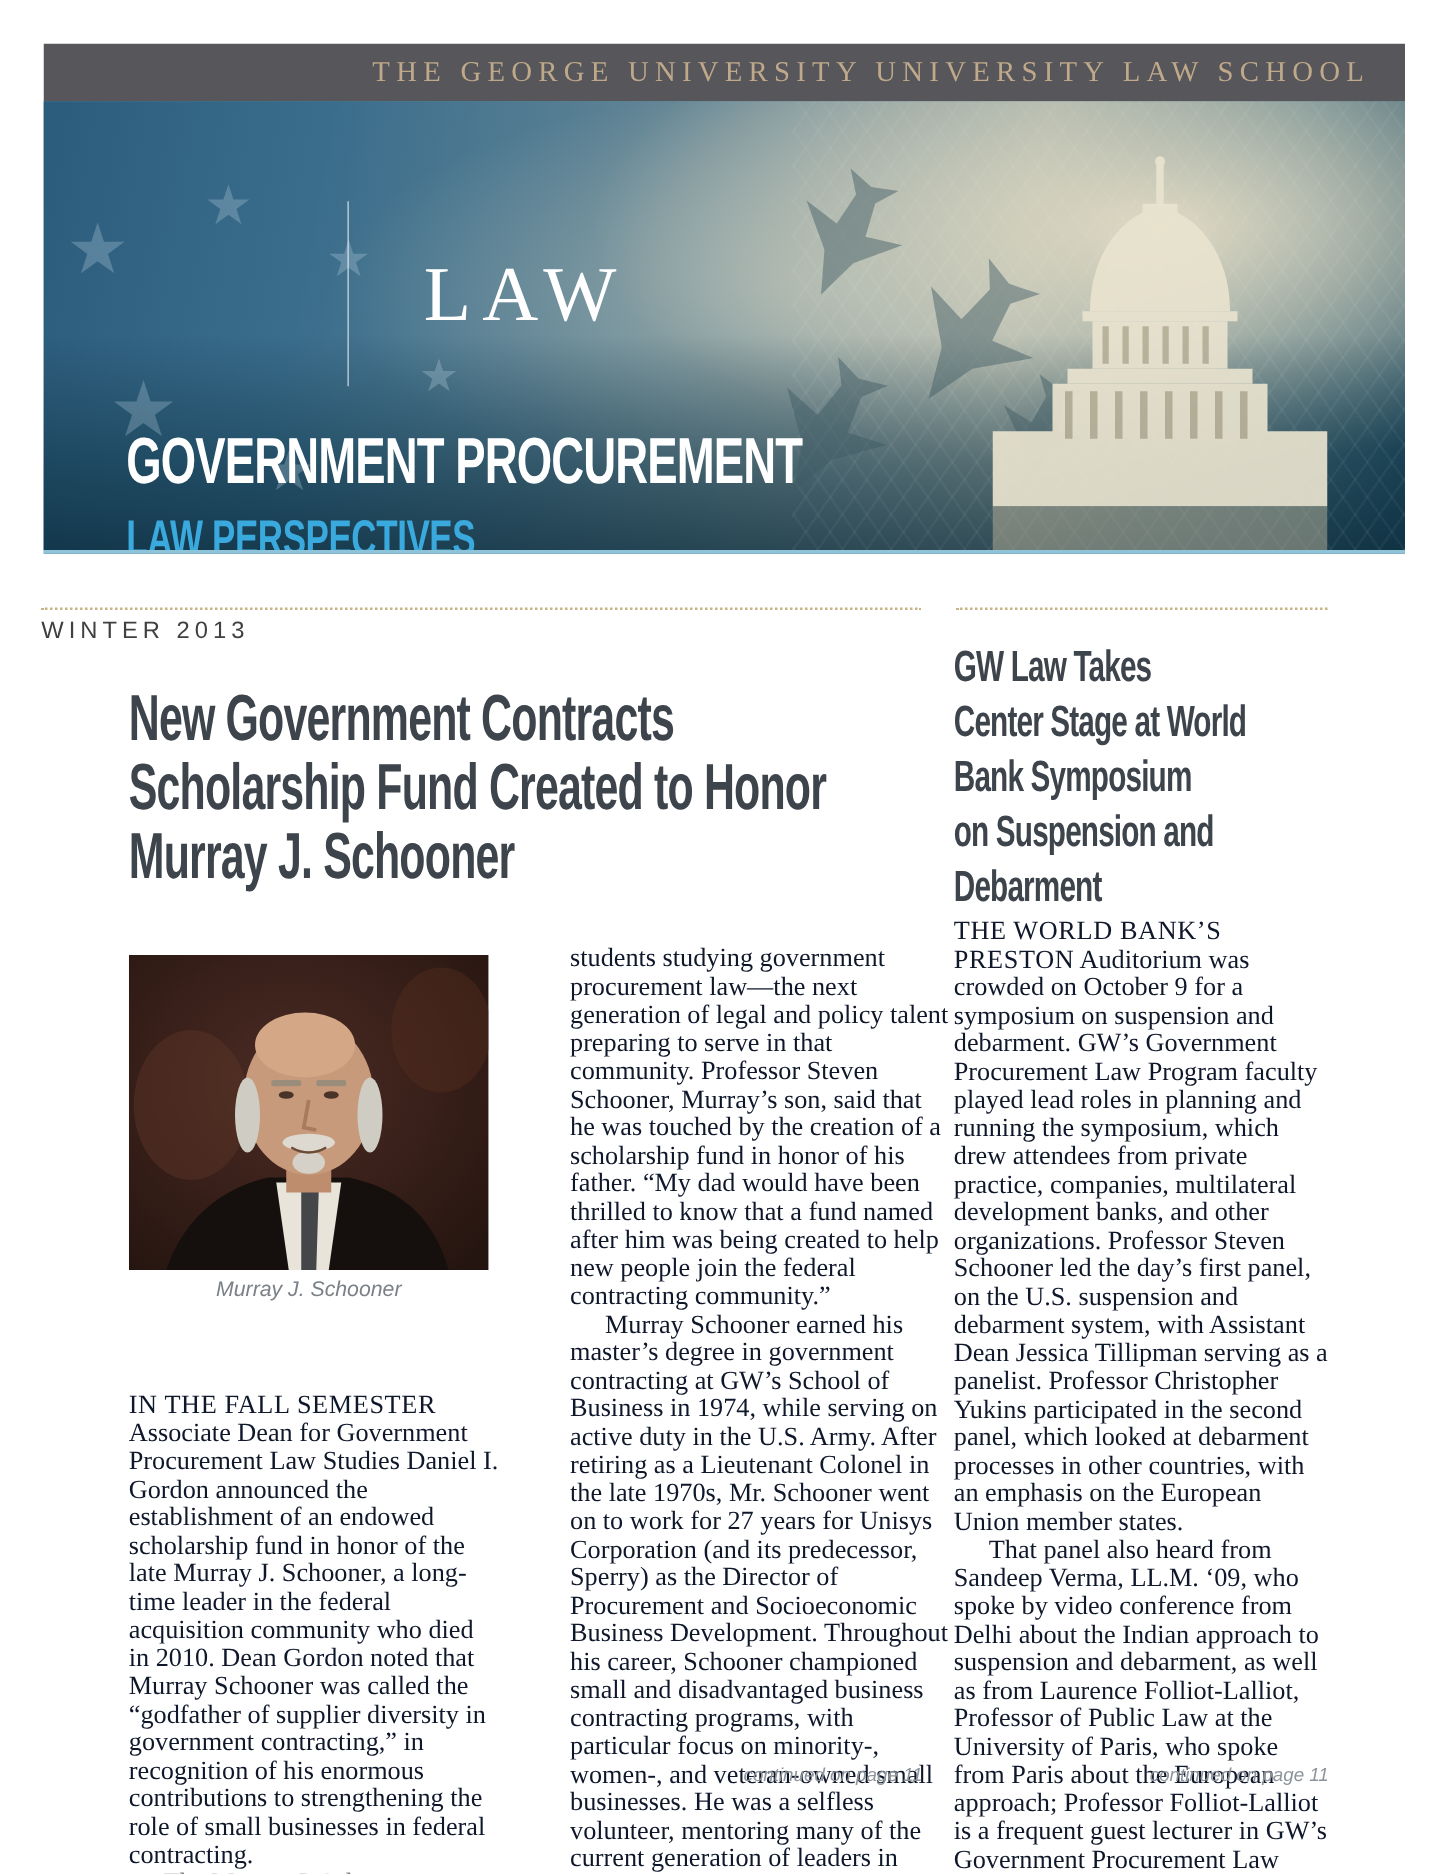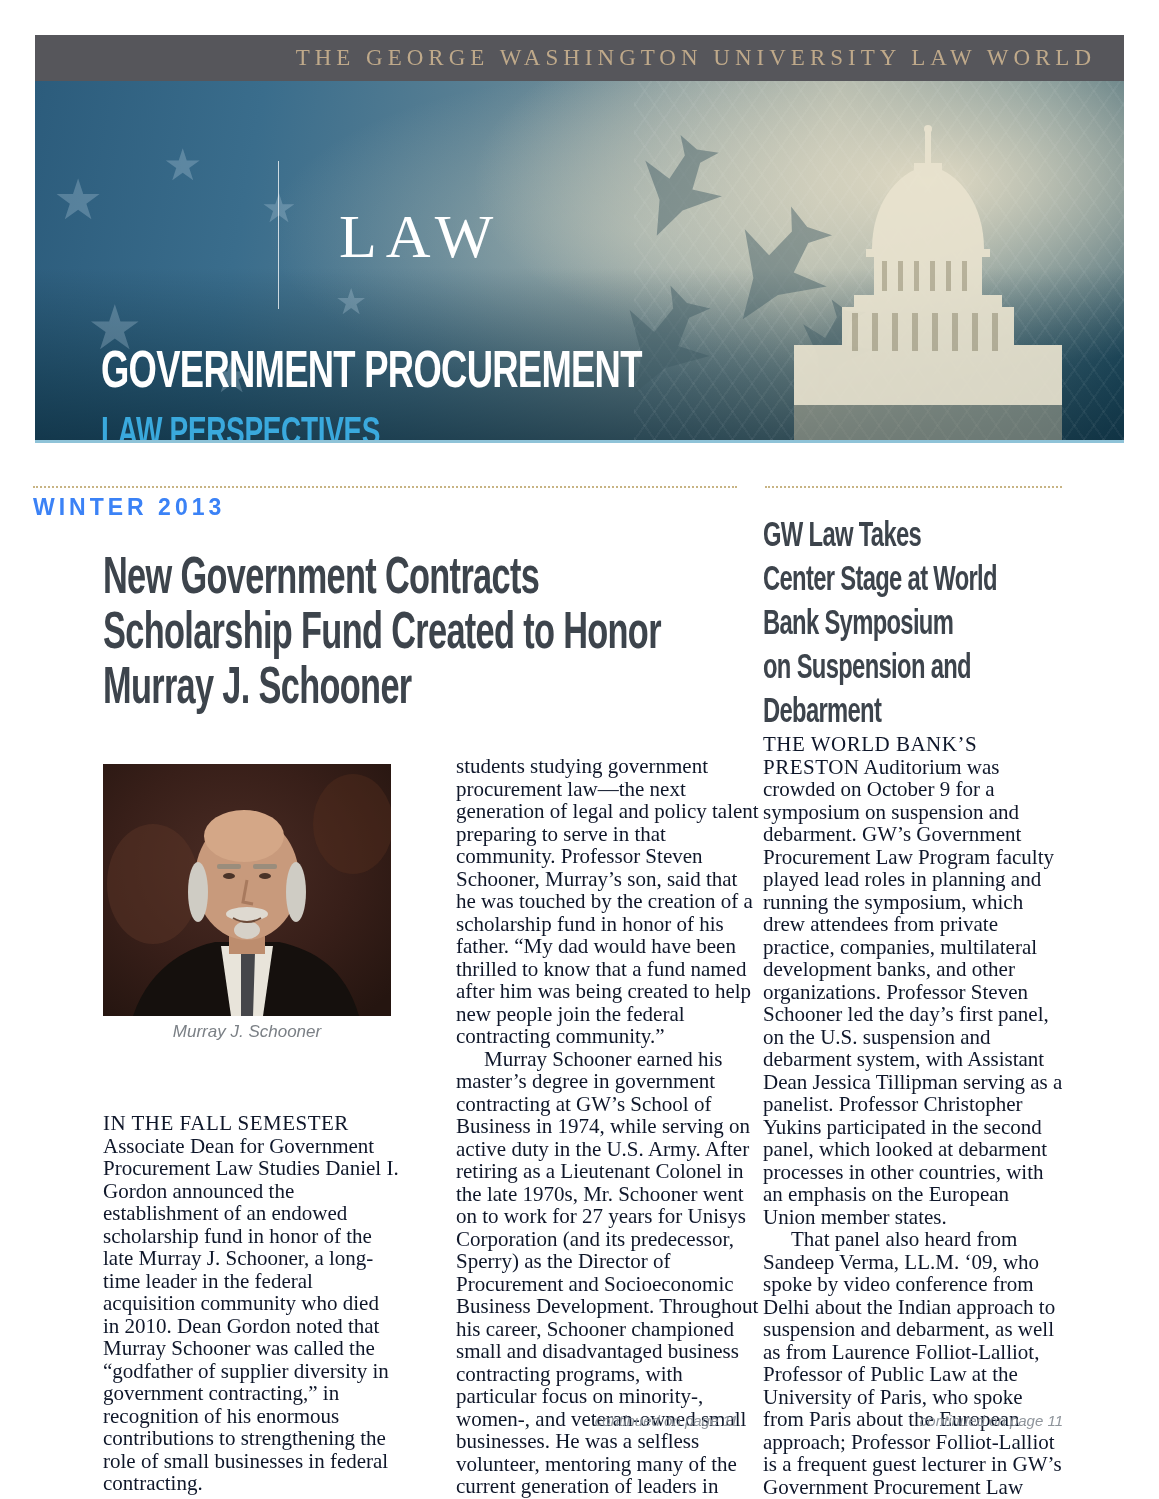--- a/index.html
+++ b/index.html
@@ -68,22 +68,22 @@
     font-size:40px; line-height:40px; letter-spacing:-0.5px;
     transform:scaleX(.70); transform-origin:left center; white-space:nowrap;
   }
 
   
   .dotted-rule { position:absolute; border-top:2px dotted #c8b484; height:0; }
   #rule-left  { left:33px;  top:486px; width:704px; }
   #rule-right { left:765px; top:486px; width:297px; }
   #issue-label {
     position:absolute; left:33px; top:494px;
-    font-family:"Liberation Sans", sans-serif; font-weight:bold;
-    font-size:23px; letter-spacing:4px; color:#3b82f6;
+    font-family:"Liberation Sans", sans-serif; font-weight:normal;
+    font-size:19px; letter-spacing:4px; color:#404040;
   }
 
   
   .headline {
     font-family:"Liberation Sans", sans-serif; font-weight:bold; color:#3d444c;
     white-space:pre-line; transform-origin:left top; letter-spacing:-1px;
   }
   #main-title {
     position:absolute; left:103px; top:548px;
     font-size:52px; line-height:55px; transform:scaleX(.66); width:940px;
@@ -119,21 +119,21 @@
   #continued-main { left:432px; top:1412px; width:306px; }
   #continued-side { left:763px; top:1412px; width:300px; }
 </style>
 </head>
 <body>
 
 <div id="page">
 
   <div id="banner">
     <div id="topbar">
-      <span class="school">THE GEORGE WASHINGTON UNIVERSITY LAW WORLD</span>
+      <span class="school">THE GEORGE UNIVERSITY UNIVERSITY LAW SCHOOL</span>
     </div>
     <div id="montage">
       <div class="crosshatch"></div>
 
       <span class="star" style="left:18px; top:86px;  font-size:56px;">★</span>
       <span class="star" style="left:128px; top:58px; font-size:44px;">★</span>
       <span class="star" style="left:226px; top:104px; font-size:40px;">★</span>
       <span class="star" style="left:52px; top:210px; font-size:62px;">★</span>
       <span class="star" style="left:176px; top:268px; font-size:46px;">★</span>
       <span class="star" style="left:300px; top:200px; font-size:36px;">★</span>

